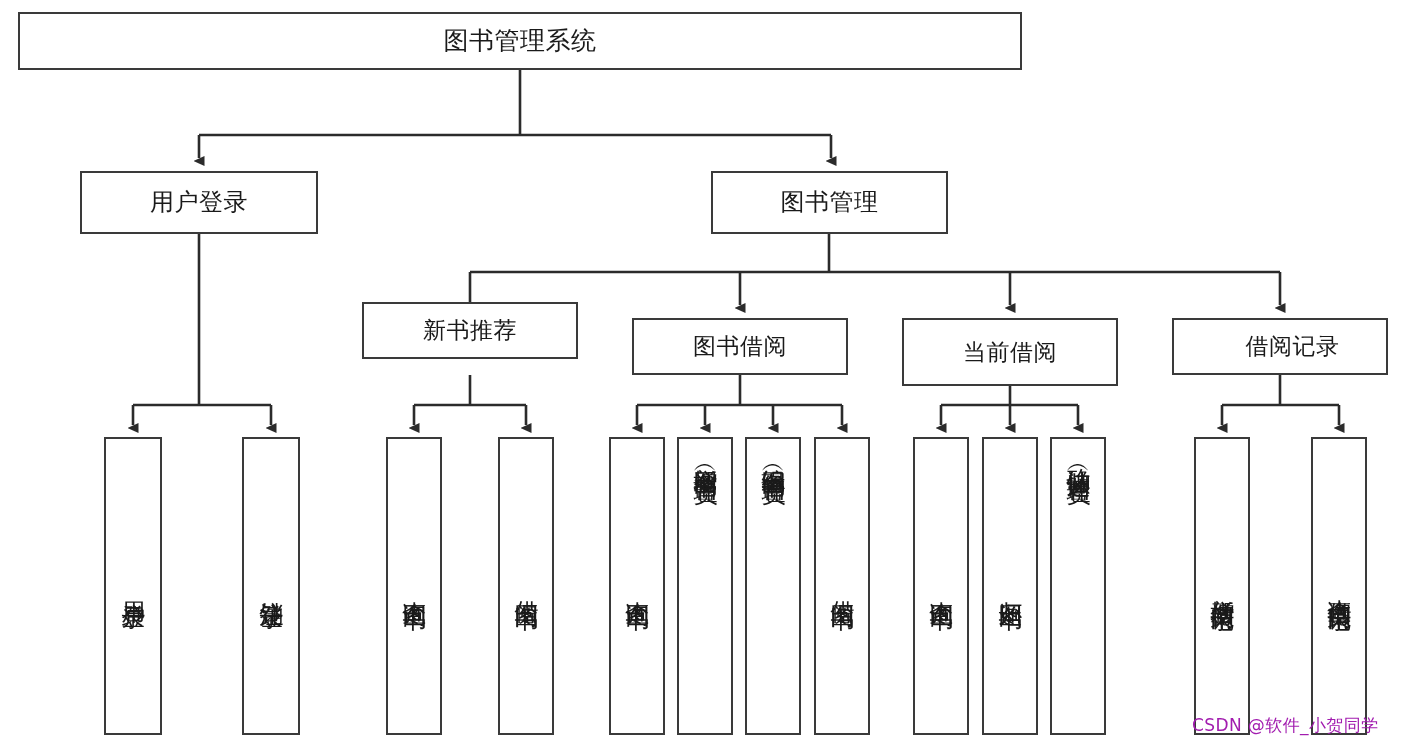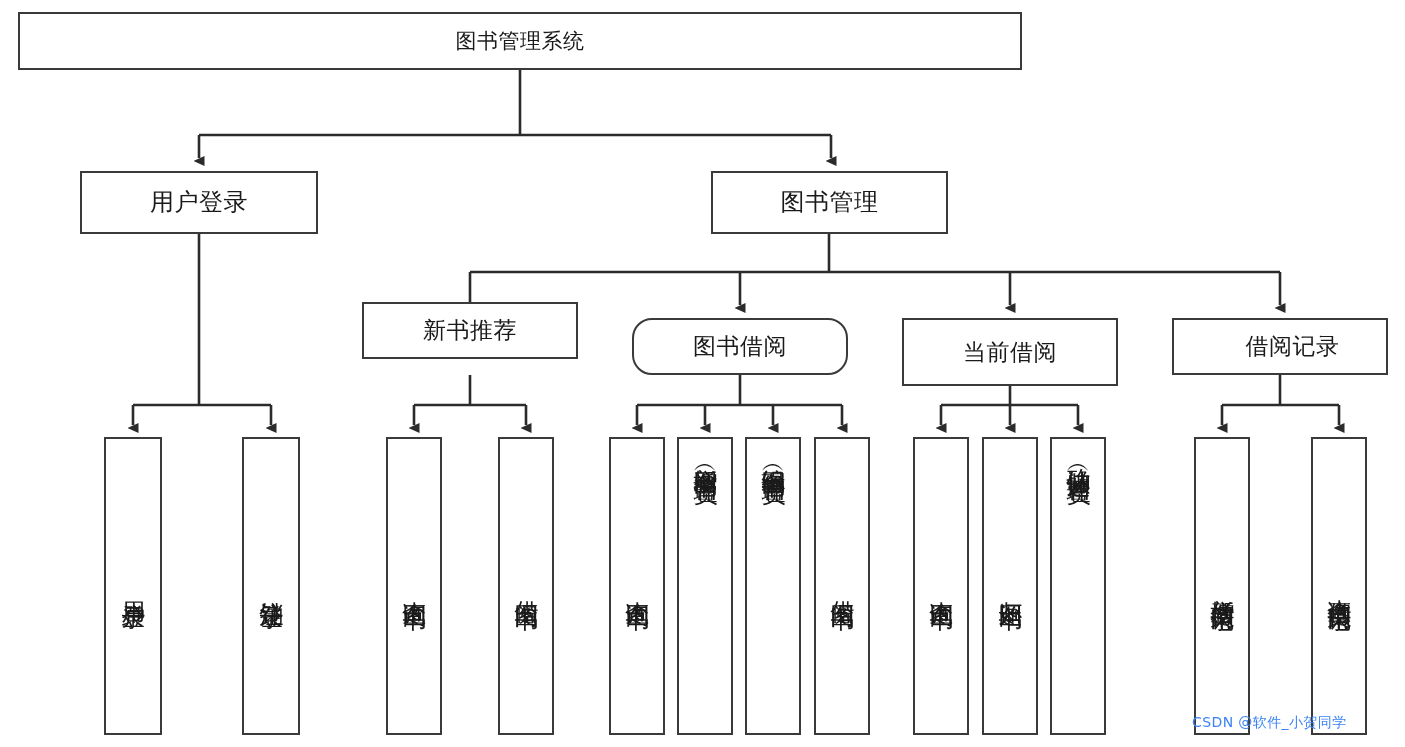--- a/index.html
+++ b/index.html
@@ -36,21 +36,21 @@
     justify-content: center;
     color: #1a1a1a;
     z-index: 2;
   }
   .node-label {
     display: block;
     white-space: pre;
     line-height: 1.06;
     letter-spacing: 0.5px;
   }
-  .node.root .node-label { font-size: 21px; }
+  .node.root .node-label { font-size: 25px; }
   .node.level2 .node-label { font-size: 24px; }
   .node.level3 .node-label { font-size: 23px; }
 
   .node.leaf {
     align-items: flex-start;
     justify-content: center;
     padding-top: 10px;
   }
   .node.leaf .node-label {
     font-size: 24px;
@@ -59,22 +59,22 @@
     line-height: 1.12;
     letter-spacing: 2px;
     text-align: center;
   }
   .node.leaf.centered {
     align-items: center;
     padding-top: 0;
   }
   .watermark {
     position: absolute;
-    color: #3b82f6;
-    font-size: 14px;
+    color: #a21caf;
+    font-size: 17px;
     letter-spacing: 0.4px;
     white-space: nowrap;
     z-index: 3;
     user-select: none;
   }
 </style>
 </head>
 <body>
 
 <div id="diagram-root">
@@ -136,21 +136,21 @@
   <div class="node level2" style="left:80px; top:171px; width:238px; height:63px;">
     <span class="node-label">用户登录</span>
   </div>
   <div class="node level2" style="left:711px; top:171px; width:237px; height:63px;font-family:Liberation Serif, serif;">
     <span class="node-label">图书管理</span>
   </div>
 
   <div class="node level3" style="left:362px; top:302px; width:216px; height:57px;">
     <span class="node-label">新书推荐</span>
   </div>
-  <div class="node level3" style="left:632px; top:318px; width:216px; height:57px;border-radius:20px;">
+  <div class="node level3" style="left:632px; top:318px; width:216px; height:57px;">
     <span class="node-label">图书借阅</span>
   </div>
   <div class="node level3" style="left:902px; top:318px; width:216px; height:68px;">
     <span class="node-label">当前借阅</span>
   </div>
   <div class="node level3" style="left:1172px; top:318px; width:216px; height:57px;padding-left:25px;">
     <span class="node-label">借阅记录</span>
   </div>
 
   <div class="node leaf centered" style="left:104px; top:437px; width:58px; height:298px;">

